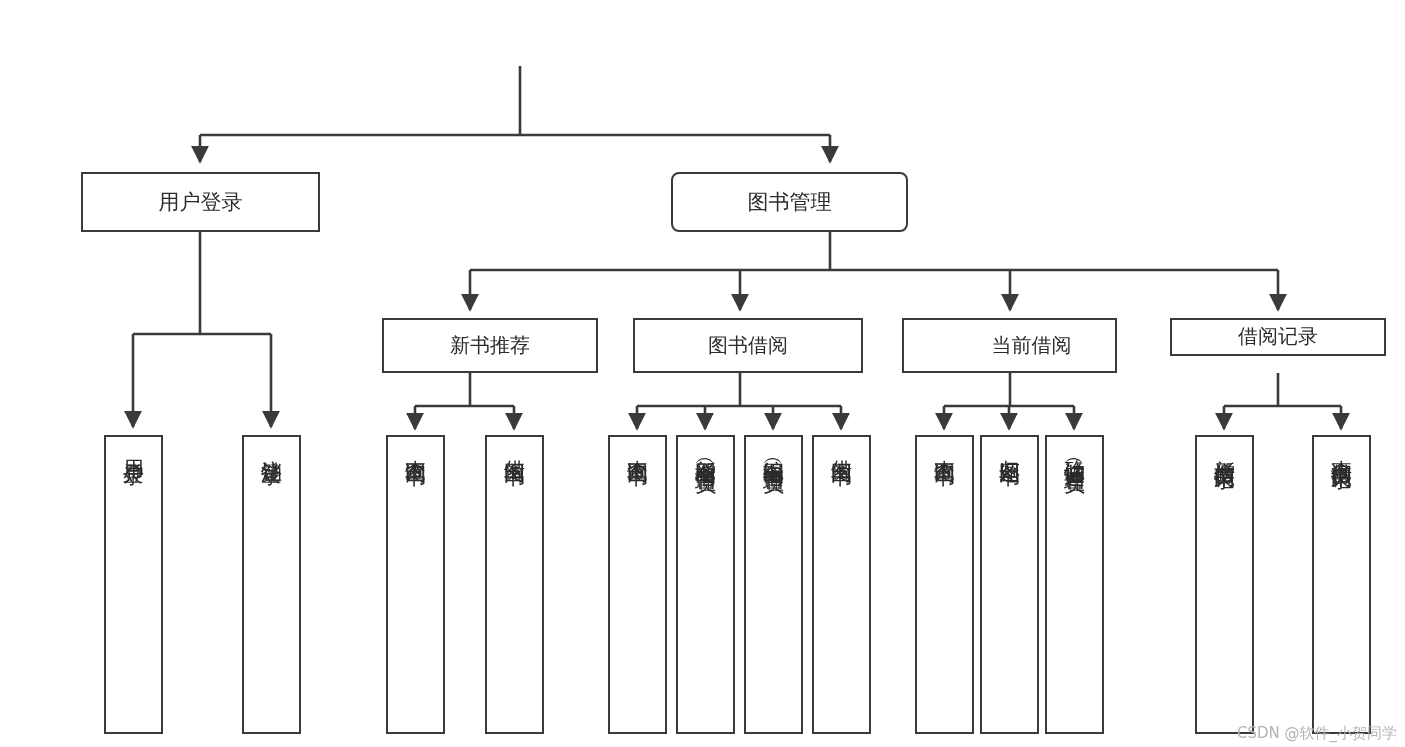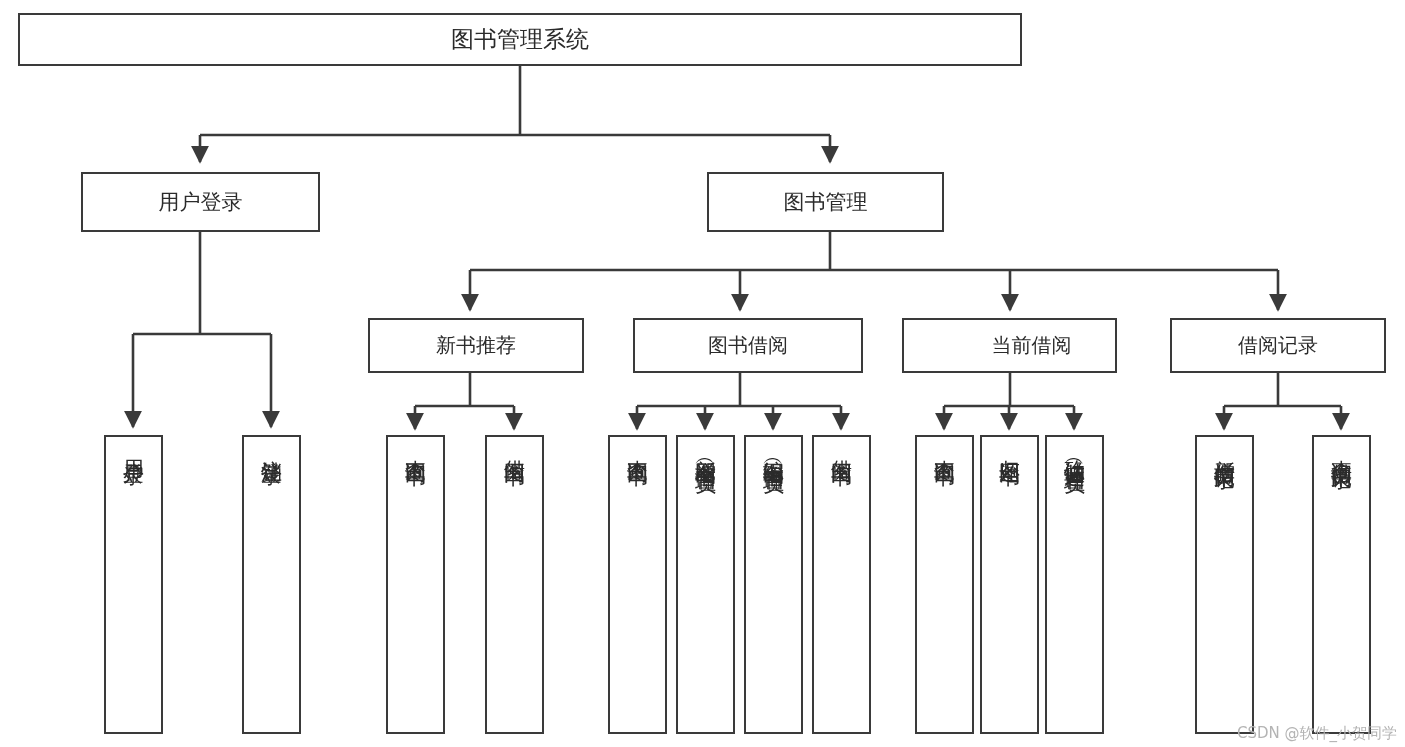--- a/index.html
+++ b/index.html
@@ -118,45 +118,42 @@
       <path d="M 1009 406 L 1009 429" marker-end="url(#arrow)"></path>
       <path d="M 1074 406 L 1074 429" marker-end="url(#arrow)"></path>
 
       <path d="M 1278 373 L 1278 406"></path>
       <path d="M 1224 406 L 1341 406"></path>
       <path d="M 1224 406 L 1224 429" marker-end="url(#arrow)"></path>
       <path d="M 1341 406 L 1341 429" marker-end="url(#arrow)"></path>
     </g>
   </svg>
 
-  <div class="node root" style="left:18px; top:13px; width:1004px; height:53px;">
-    <span class="lbl">图书管理系统</span>
-  </div>
 
   <div class="node level1" style="left:81px; top:172px; width:239px; height:60px;">
     <span class="lbl">用户登录</span>
   </div>
 
-  <div class="node level1" style="left:707px; top:172px; width:237px; height:60px;">
+  <div class="node level1" style="left:671px; top:172px; width:237px; height:60px;border-radius:8px;">
     <span class="lbl">图书管理</span>
   </div>
 
-  <div class="node level2" style="left:368px; top:318px; width:216px; height:55px;">
+  <div class="node level2" style="left:382px; top:318px; width:216px; height:55px;">
     <span class="lbl">新书推荐</span>
   </div>
 
   <div class="node level2" style="left:633px; top:318px; width:230px; height:55px;">
     <span class="lbl">图书借阅</span>
   </div>
 
   <div class="node level2" style="left:902px; top:318px; width:215px; height:55px;padding-left:44px;">
     <span class="lbl">当前借阅</span>
   </div>
 
-  <div class="node level2" style="left:1170px; top:318px; width:216px; height:55px;">
+  <div class="node level2" style="left:1170px; top:318px; width:216px; height:38px;">
     <span class="lbl">借阅记录</span>
   </div>
 
   <div class="node leaf" style="left:104px; top:435px; width:59px; height:299px;">
     <span class="lbl">用户登录</span>
   </div>
 
   <div class="node leaf" style="left:242px; top:435px; width:59px; height:299px;">
     <span class="lbl">注销登录</span>
   </div>

